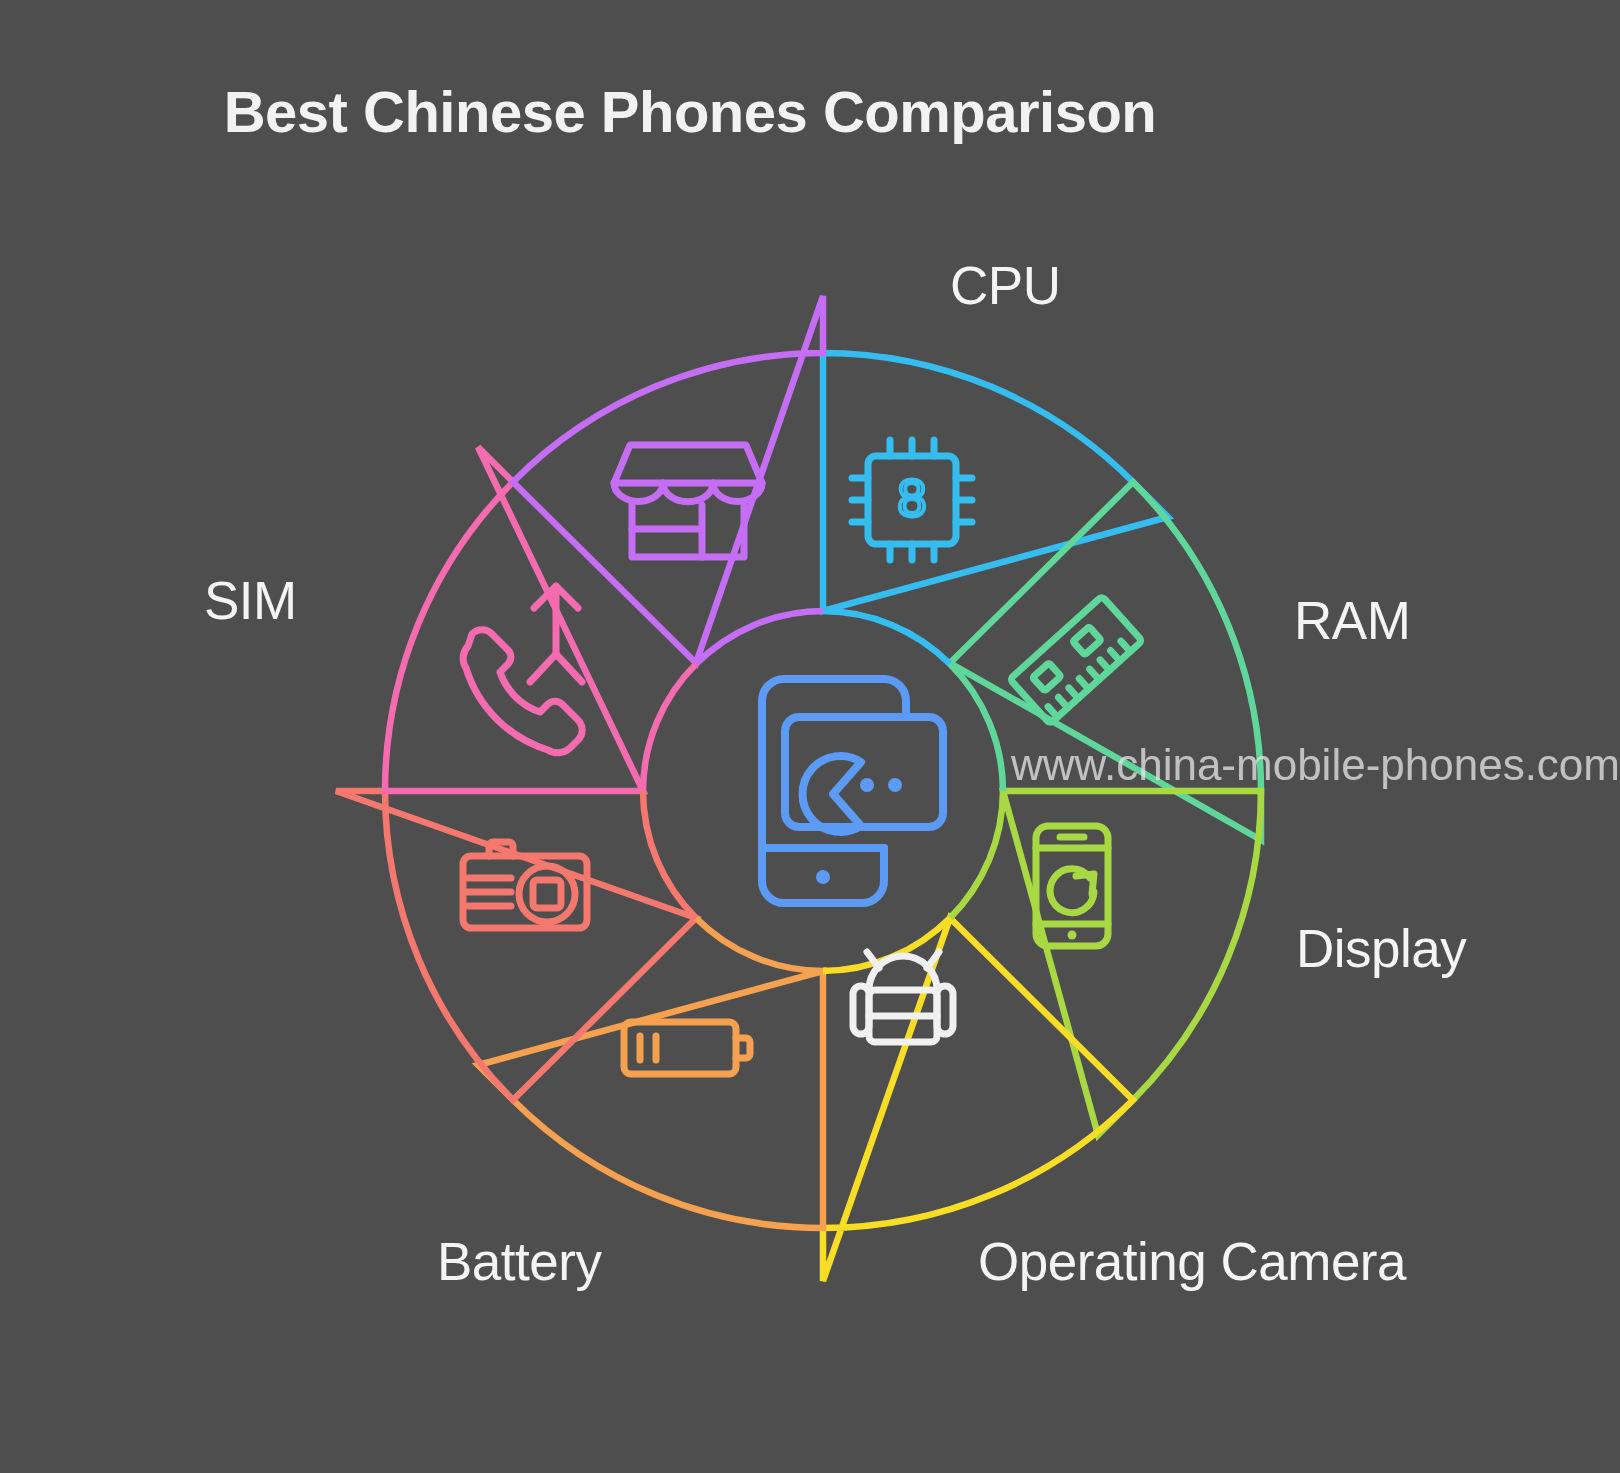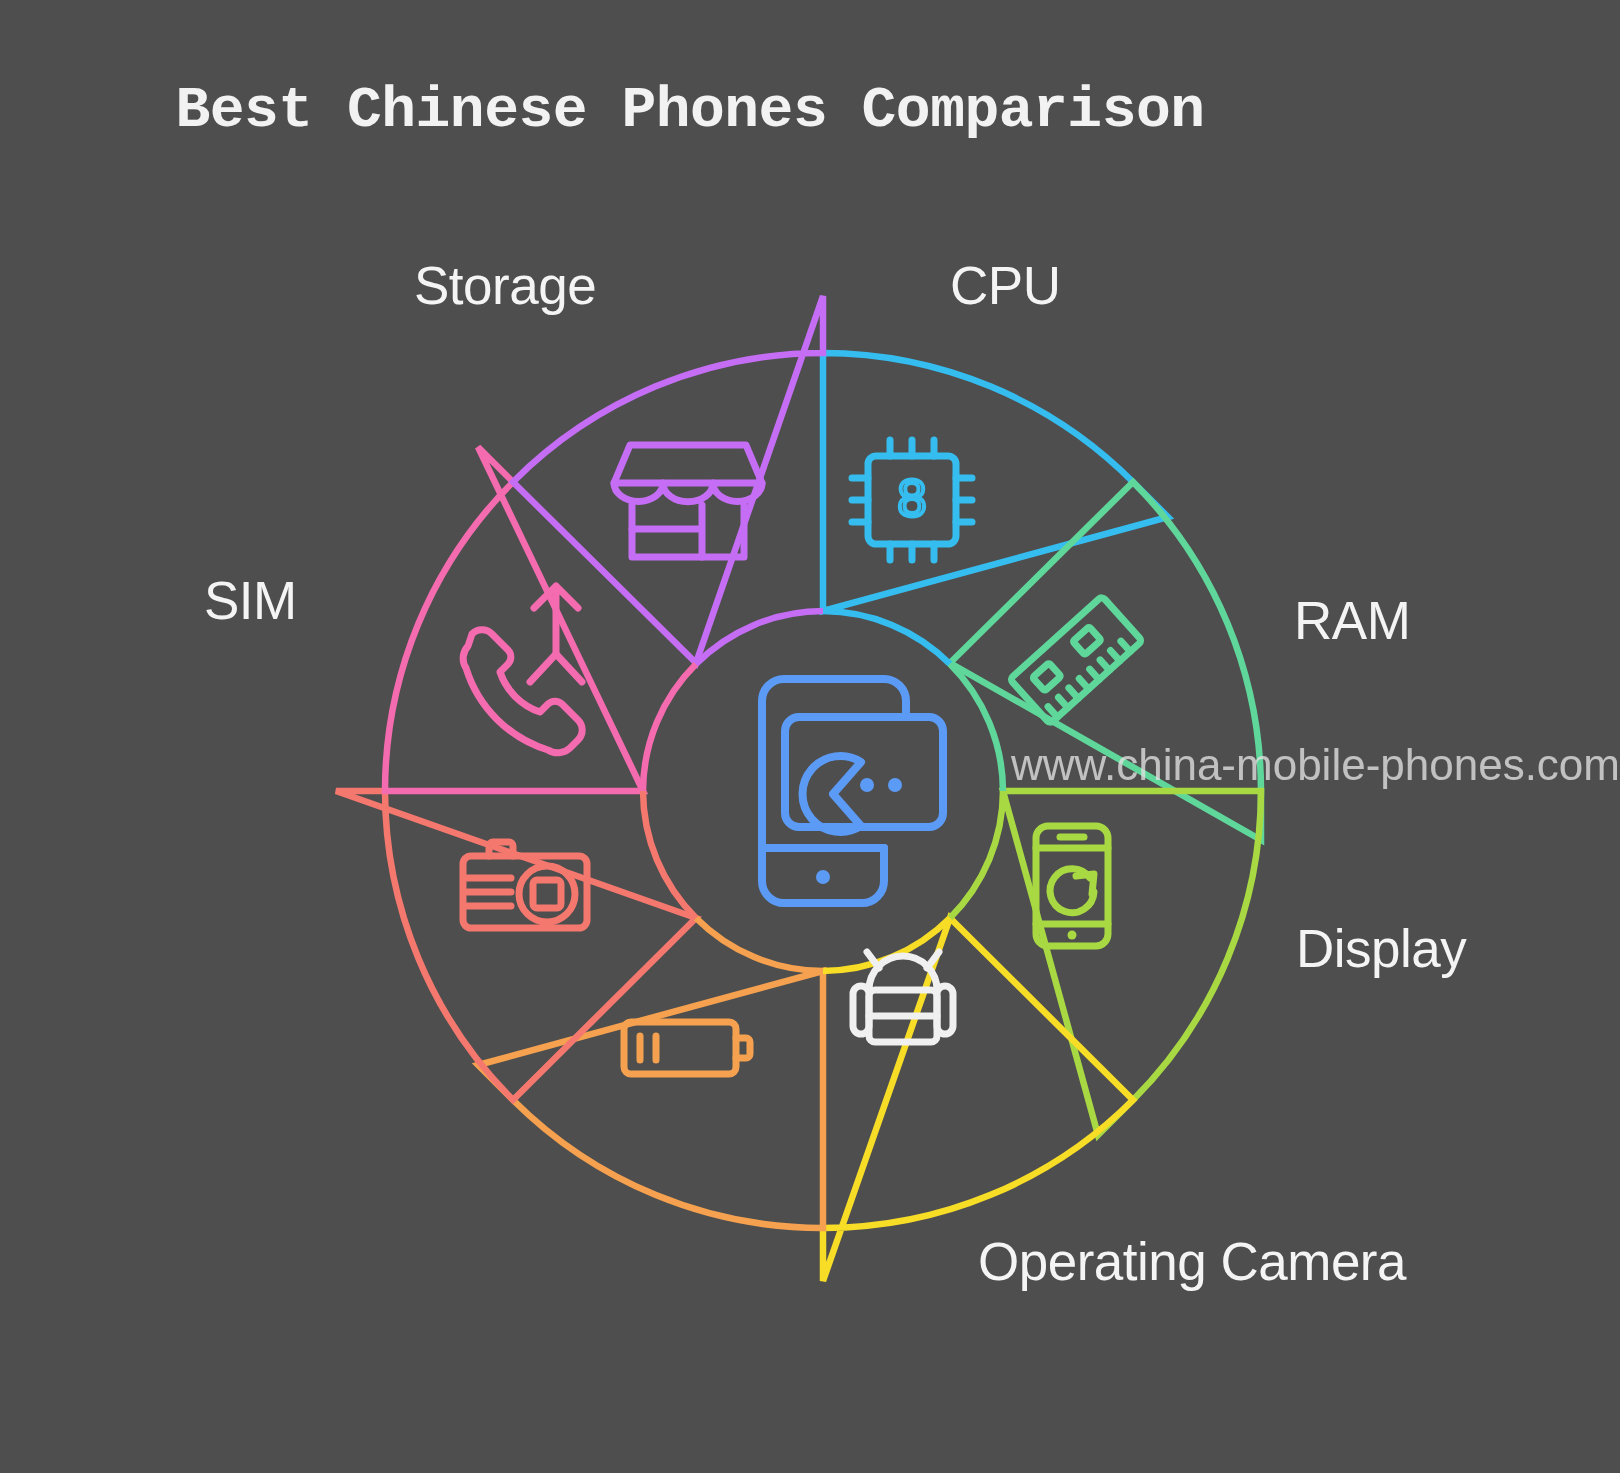--- a/index.html
+++ b/index.html
@@ -30,21 +30,20 @@
     left: 0;
     width: 1380px;
     text-align: center;
     color: #f2f2f2;
     font-size: 58px;
     font-weight: bold;
     letter-spacing: -0.5px;
     font-stretch: condensed;
     white-space: nowrap;
     pointer-events: none;
-    font-family: Liberation Mono, monospace;
   }
 
   
   .petal-label {
     position: absolute;
     color: #f4f4f4;
     font-size: 53px;
     font-weight: 400;
     white-space: nowrap;
     letter-spacing: -0.5px;
@@ -233,22 +232,22 @@
 
     <g class="gicon" stroke="#c56ef5" transform="translate(688,497)">
       <path d="M -58 -52 L 58 -52 L 74 -14 L -74 -14 Z"></path>
       <path d="M -74 -14 A 24 18 0 0 0 -25 -14 A 24 18 0 0 0 25 -14 A 24 18 0 0 0 74 -14"></path>
       <path d="M -56 8 L -56 60 L 56 60 L 56 8"></path>
       <path d="M -56 32 L 14 32 M 14 8 L 14 60"></path>
     </g>
 
   </svg>
 
-  <div class="petal-label lbl-storage">Storage</div>
   <div class="petal-label lbl-cpu">CPU</div>
   <div class="petal-label lbl-sim">SIM</div>
   <div class="petal-label lbl-ram">RAM</div>
   <div class="petal-label lbl-display">Display</div>
+  <div class="petal-label lbl-battery">Battery</div>
   <div class="petal-label lbl-os">Operating Camera</div>
 
   <div id="watermark">www.china-mobile-phones.com</div>
 
 </div>
 
 </body></html>

